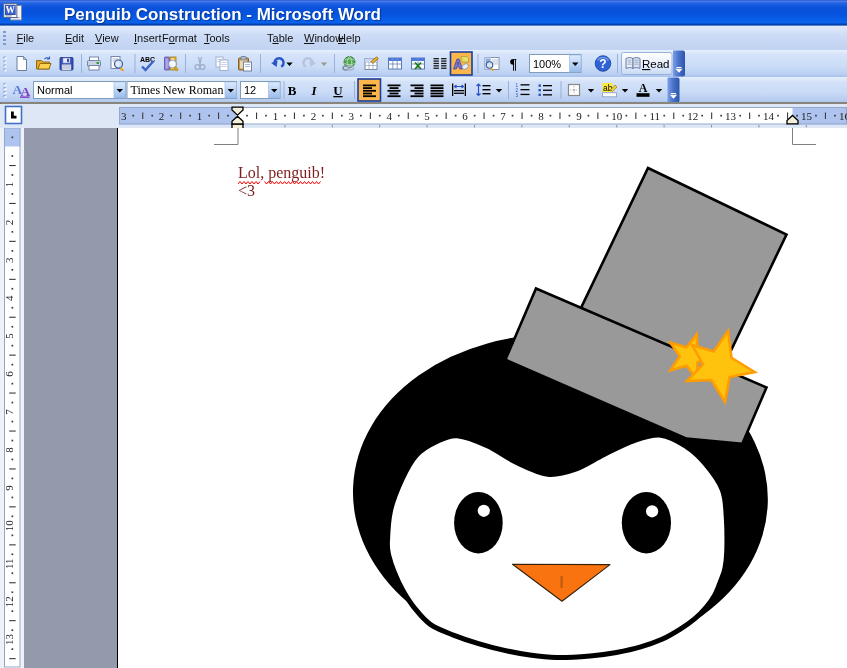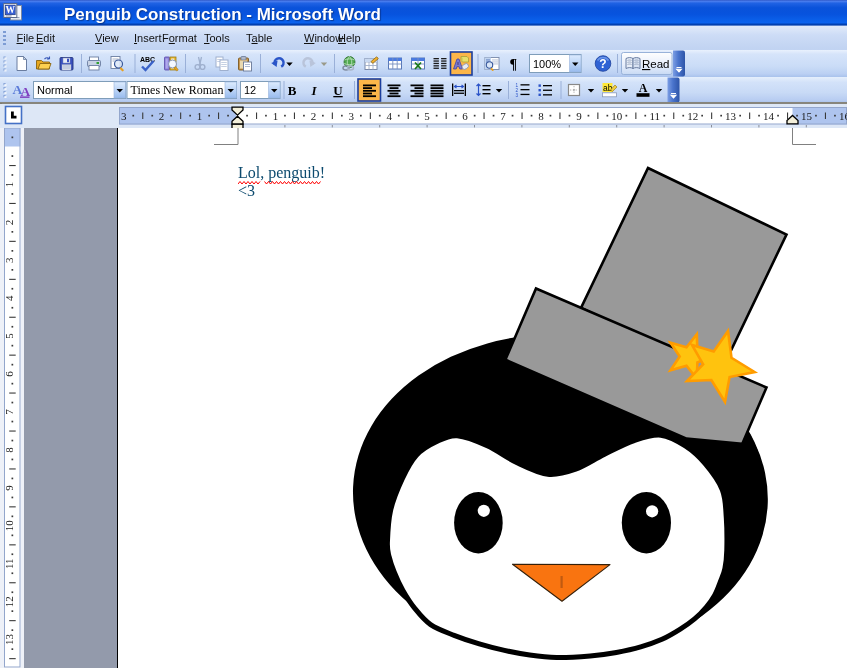--- a/index.html
+++ b/index.html
@@ -32,26 +32,26 @@
       <rect x="9.5" y="15" width="7" height="1.2" fill="#98a4bc"></rect>
       <rect x="0.8" y="1.5" width="13" height="14" fill="#fff" stroke="#5a6a8c" stroke-width="1"></rect>
       <rect x="2.4" y="3.1" width="9.8" height="9.6" fill="#3a62d8" stroke="#1a357e" stroke-width="0.7"></rect>
       <text x="7.3" y="11.2" font-size="9.5" font-weight="bold" fill="#fff" text-anchor="middle" font-family="Liberation Serif">W</text>
       <rect x="2.6" y="13.4" width="6" height="1.1" fill="#8a96b0"></rect>
     </svg>
     <div class="ttext">Penguib Construction - Microsoft Word</div>
   </div>
   <div id="menubar">
 <span class="mi" style="left:16.5px"><u>F</u>ile</span>
-<span class="mi" style="left:36px"><u>E</u>dit</span>
+<span class="mi" style="left:65px"><u>E</u>dit</span>
 <span class="mi" style="left:95px"><u>V</u>iew</span>
 <span class="mi" style="left:134px"><u>I</u>nsert</span>
 <span class="mi" style="left:162px">F<u>o</u>rmat</span>
 <span class="mi" style="left:204px"><u>T</u>ools</span>
-<span class="mi" style="left:246px">T<u>a</u>ble</span>
+<span class="mi" style="left:267px">T<u>a</u>ble</span>
 <span class="mi" style="left:304px"><u>W</u>indow</span>
 <span class="mi" style="left:338px"><u>H</u>elp</span>
 <div class="abs" style="left:3px;top:5px;width:3px;height:14px;background:repeating-linear-gradient(180deg,#7d9cd4 0 2px,rgba(0,0,0,0) 2px 4px)"></div>
   </div>
   <div id="tb1">
 <svg width="847" height="27" viewBox="0 50 847 27">
 <defs>
 <linearGradient id="cbtn" x1="0" y1="0" x2="0" y2="1">
  <stop offset="0" stop-color="#dcebfe"></stop>
             <stop offset="0.5" stop-color="#bcd4f6"></stop>
@@ -466,21 +466,21 @@
 <path d="M232.0 107.2 L243.0 107.2 L243.0 110 L237.5 115.2 L232.0 110 Z"></path>
 <path d="M232.0 124.2 L243.0 124.2 L243.0 121.4 L237.5 116.2 L232.0 121.4 Z"></path>
 <rect x="232.0" y="124.2" width="11" height="5.3"></rect>
 </g>
 <path d="M787.0 123.8 L798.0 123.8 L798.0 120.5 L792.5 115.5 L787.0 120.5 Z" stroke="#000" stroke-width="1.3" fill="#f3efda"></path>
 </svg>
   <div id="doc">
     <div id="leftpale"></div>
     <div id="graycol"></div>
     <div id="pageborder"></div>
-<div class="abs" style="left:238px;top:35.5px;font-family:'Liberation Serif',serif;font-size:16px;line-height:18.4px;color:#0c4a6e;">Lol, penguib!<br>&lt;3</div>
+<div class="abs" style="left:238px;top:35.5px;font-family:'Liberation Serif',serif;font-size:16px;line-height:18.4px;color:#7f1d1d;">Lol, penguib!<br>&lt;3</div>
 <svg class="abs" style="left:238px;top:51.5px" width="90" height="6" viewBox="0 0 90 6">
  <path d="M0 4 L2 1.5 L4 4 L6 1.5 L8 4 L10 1.5 L12 4 L14 1.5 L16 4 L18 1.5 L20 4 L22 1.5" stroke="#ff0000" stroke-width="1" fill="none"></path>
  <path d="M26.5 1.5 L28.5 4 L30.5 1.5 L32.5 4 L34.5 1.5 L36.5 4 L38.5 1.5 L40.5 4 L42.5 1.5 L44.5 4 L46.5 1.5 L48.5 4 L50.5 1.5 L52.5 4 L54.5 1.5 L56.5 4 L58.5 1.5 L60.5 4 L62.5 1.5 L64.5 4 L66.5 1.5 L68.5 4 L70.5 1.5 L72.5 4 L74.5 1.5 L76.5 4 L78.5 1.5 L80.5 4 L82.5 1.5" stroke="#ff0000" stroke-width="1" fill="none"></path>
 </svg>
   </div>
 <svg class="abs" style="left:0;top:128px" width="24" height="540" viewBox="0 128 24 540">
 <rect x="0" y="128" width="24" height="540" fill="#eef1f8"></rect>
 <rect x="4" y="128" width="16.5" height="540" fill="#ffffff"></rect>
 <rect x="4" y="128" width="16.5" height="18.5" fill="#aec4ee"></rect>
 <rect x="4.5" y="128" width="15.5" height="539" fill="none" stroke="#93a6cc" stroke-width="1"></rect>

